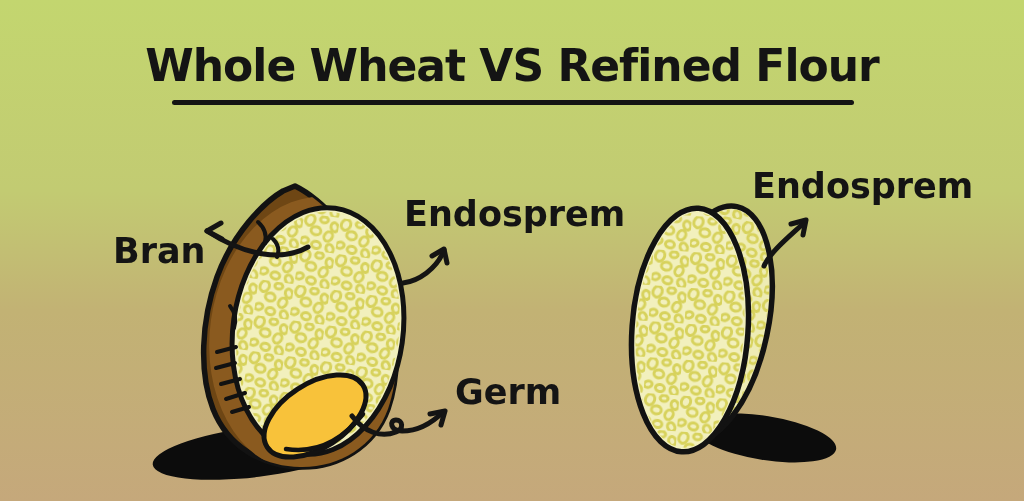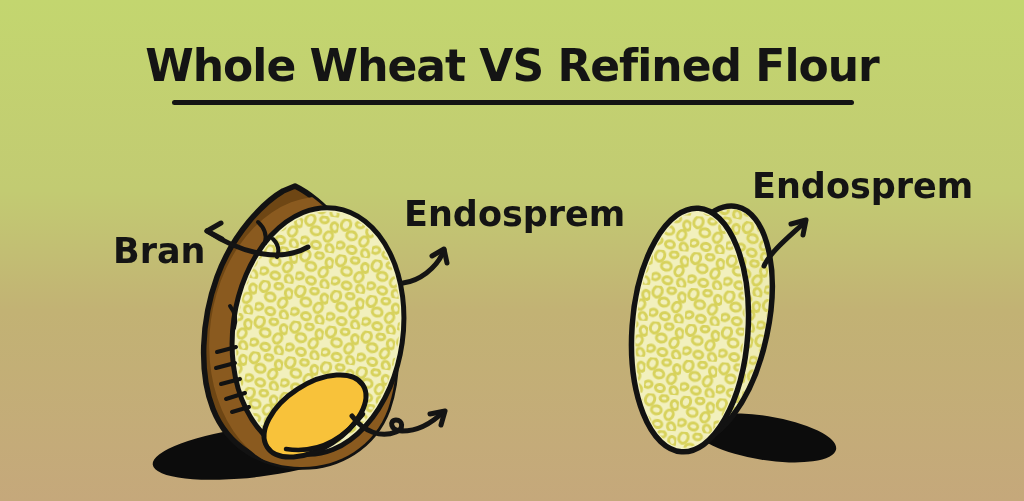--- a/index.html
+++ b/index.html
@@ -128,14 +128,15 @@
       </g>
       <g>
         <path d="M 764 266 C 770 252, 790 236, 805 222"></path>
         <path d="M 806 220 L 791 224 M 806 220 L 803 235"></path>
       </g>
     </g>
   </svg>
 
   <div class="part-label label-bran">Bran</div>
   <div class="part-label label-endo-left">Endosprem</div>
+  <div class="part-label label-germ">Germ</div>
   <div class="part-label label-endo-right">Endosprem</div>
 </div>
 
 </body></html>

